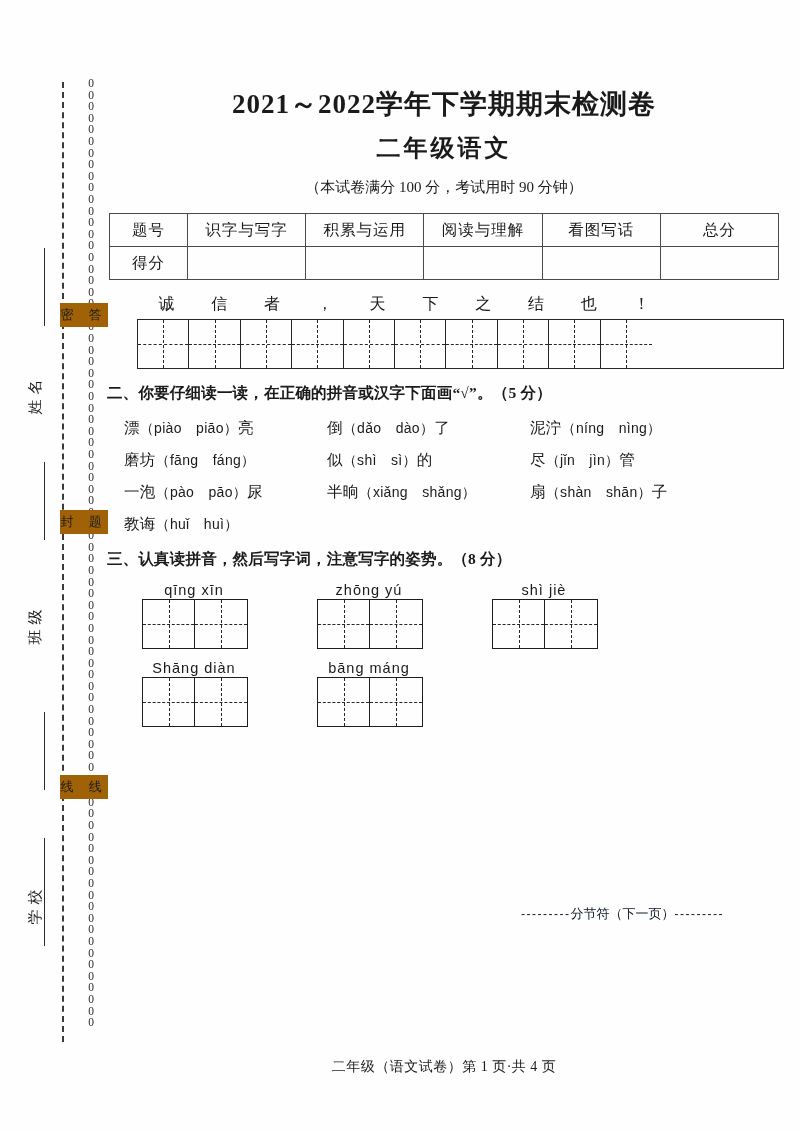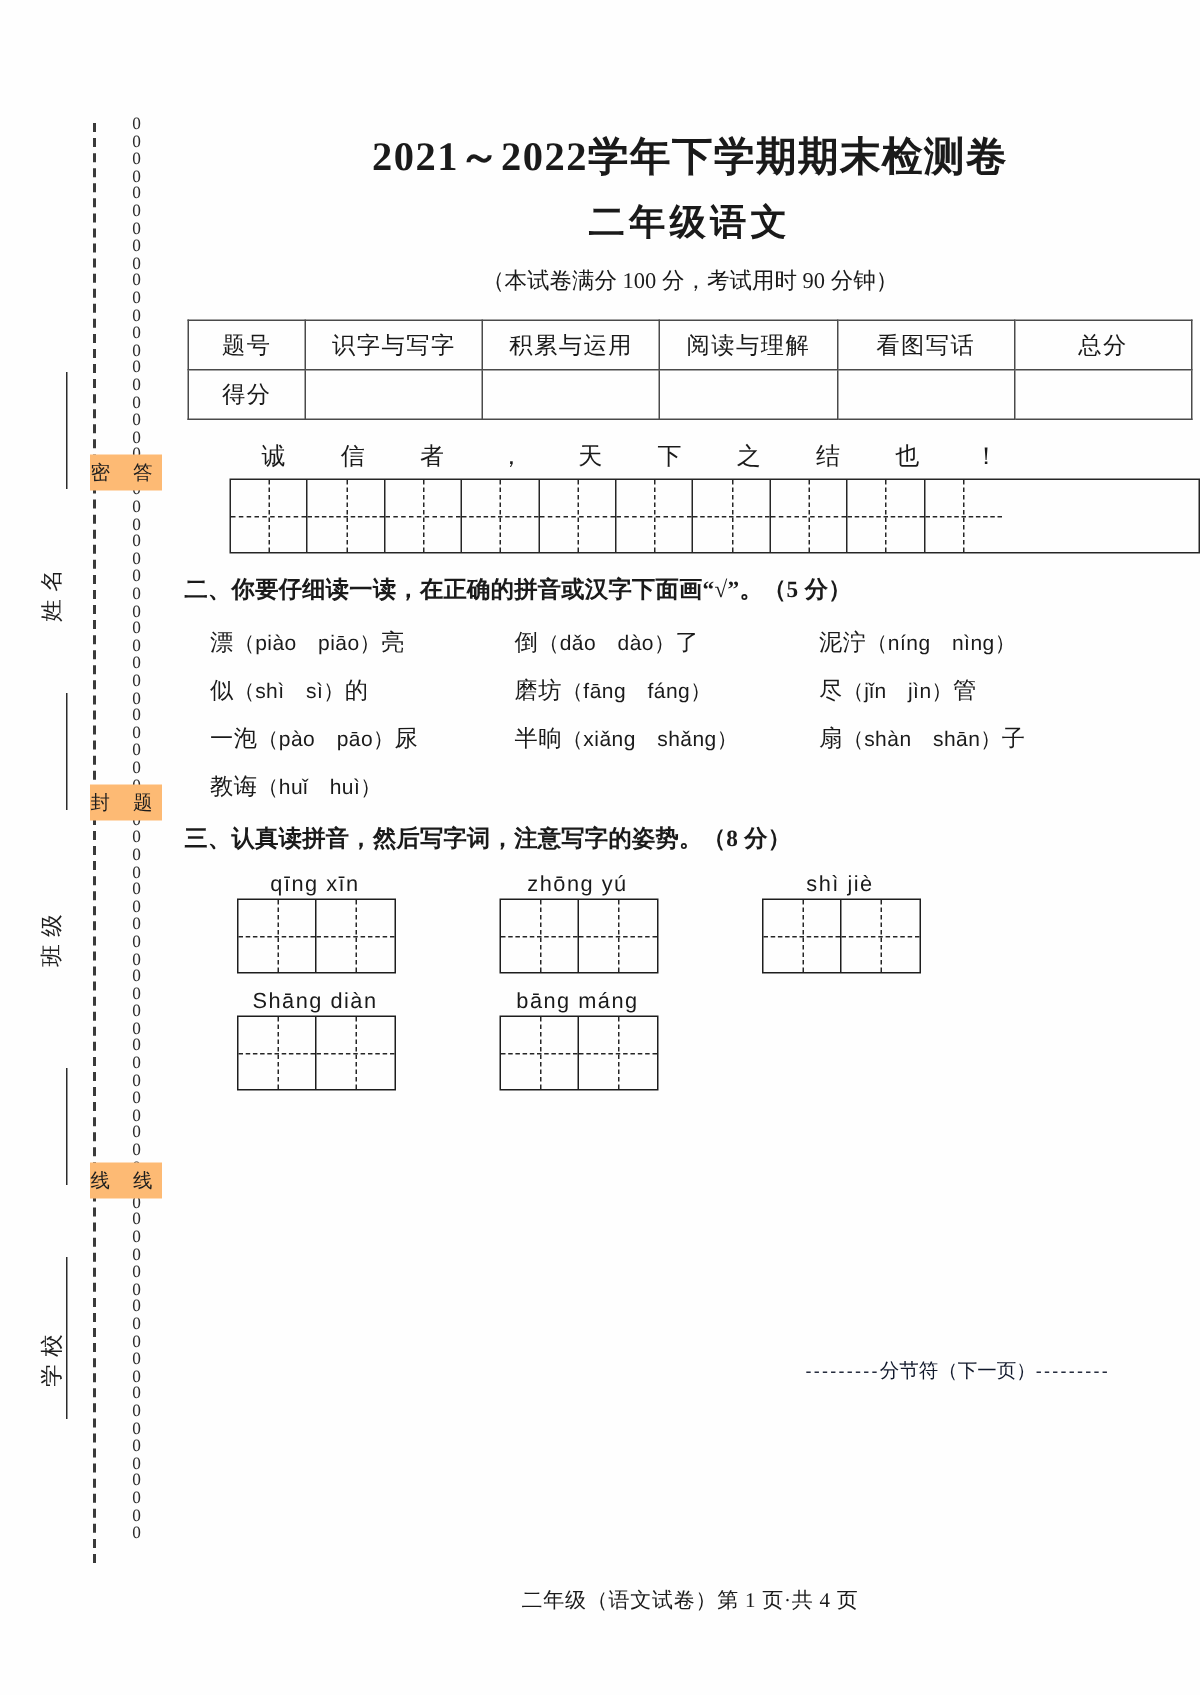--- a/index.html
+++ b/index.html
@@ -21,43 +21,43 @@
   .zero-col {
     position:absolute; left:82px; top:78px; width:18px; height:970px;
     font-family:"Liberation Serif",serif;
     font-size:11.5px; line-height:11.6px; letter-spacing:0;
     color:#2b2b2b; text-align:center; overflow:hidden;
     white-space:pre-wrap; word-break:break-all;
   }
   .seal-word {
     position:absolute; left:60px; width:48px;
     font-size:13px; letter-spacing:6px; text-align:center;
-    color:#1d1d1d; background:#fdba74; padding:3px 0;
+    color:#1d1d1d; background:#a16207; padding:3px 0;
   }
   .seal-w1 { top:303px; }
-  .seal-w2 { top:523px; }
+  .seal-w2 { top:510px; }
   .seal-w3 { top:775px; }
 
   .vert-label {
     position:absolute; width:80px; text-align:center;
     font-size:15px; letter-spacing:5px; color:#1d1d1d;
     transform:rotate(-90deg);
   }
   .vl1 { left:-5px; top:385px; }
   .vl2 { left:-5px; top:615px; }
   .vl3 { left:-5px; top:895px; }
 
   .rule-line { position:absolute; left:44px; width:0; border-left:1.4px solid #2b2b2b; }
   .rl1 { top:248px; height:78px; }
   .rl2 { top:462px; height:78px; }
   .rl3 { top:712px; height:78px; }
   .rl4 { top:838px; height:108px; }
 
   
-  #sheet { position:absolute; left:120px; top:0; width:680px; height:1130px; }
+  #sheet { position:absolute; left:104px; top:0; width:680px; height:1130px; }
 
   .title-main {
     margin:86px 0 0 0; text-align:center;
     font-size:27px; font-weight:bold; letter-spacing:1px;
     font-family:"Liberation Serif","DejaVu Serif",serif;
   }
   .title-sub {
     margin:10px 0 0 0; text-align:center;
     font-size:24px; font-weight:bold; letter-spacing:3px;
   }
@@ -300,22 +300,22 @@
     </div>
 
   <div class="q-line">二、你要仔细读一读，在正确的拼音或汉字下面画“√”。（5 分）</div>
   <div class="q2-block" id="q2block">
       <div class="q2-row">
         <div class="q2-item"><span>漂</span><span class="py">（piào　piāo）</span><span>亮</span></div>
         <div class="q2-item"><span>倒</span><span class="py">（dǎo　dào）</span><span>了</span></div>
         <div class="q2-item"><span>泥泞</span><span class="py">（níng　nìng）</span><span></span></div>
       </div>
       <div class="q2-row">
+        <div class="q2-item"><span>磨坊</span><span class="py">（fāng　fáng）</span><span></span></div>
         <div class="q2-item"><span>似</span><span class="py">（shì　sì）</span><span>的</span></div>
-        <div class="q2-item"><span>磨坊</span><span class="py">（fāng　fáng）</span><span></span></div>
         <div class="q2-item"><span>尽</span><span class="py">（jǐn　jìn）</span><span>管</span></div>
       </div>
       <div class="q2-row">
         <div class="q2-item"><span>一泡</span><span class="py">（pào　pāo）</span><span>尿</span></div>
         <div class="q2-item"><span>半晌</span><span class="py">（xiǎng　shǎng）</span><span></span></div>
         <div class="q2-item"><span>扇</span><span class="py">（shàn　shān）</span><span>子</span></div>
       </div>
       <div class="q2-row">
         <div class="q2-item"><span>教诲</span><span class="py">（huǐ　huì）</span><span></span></div>
       </div>

